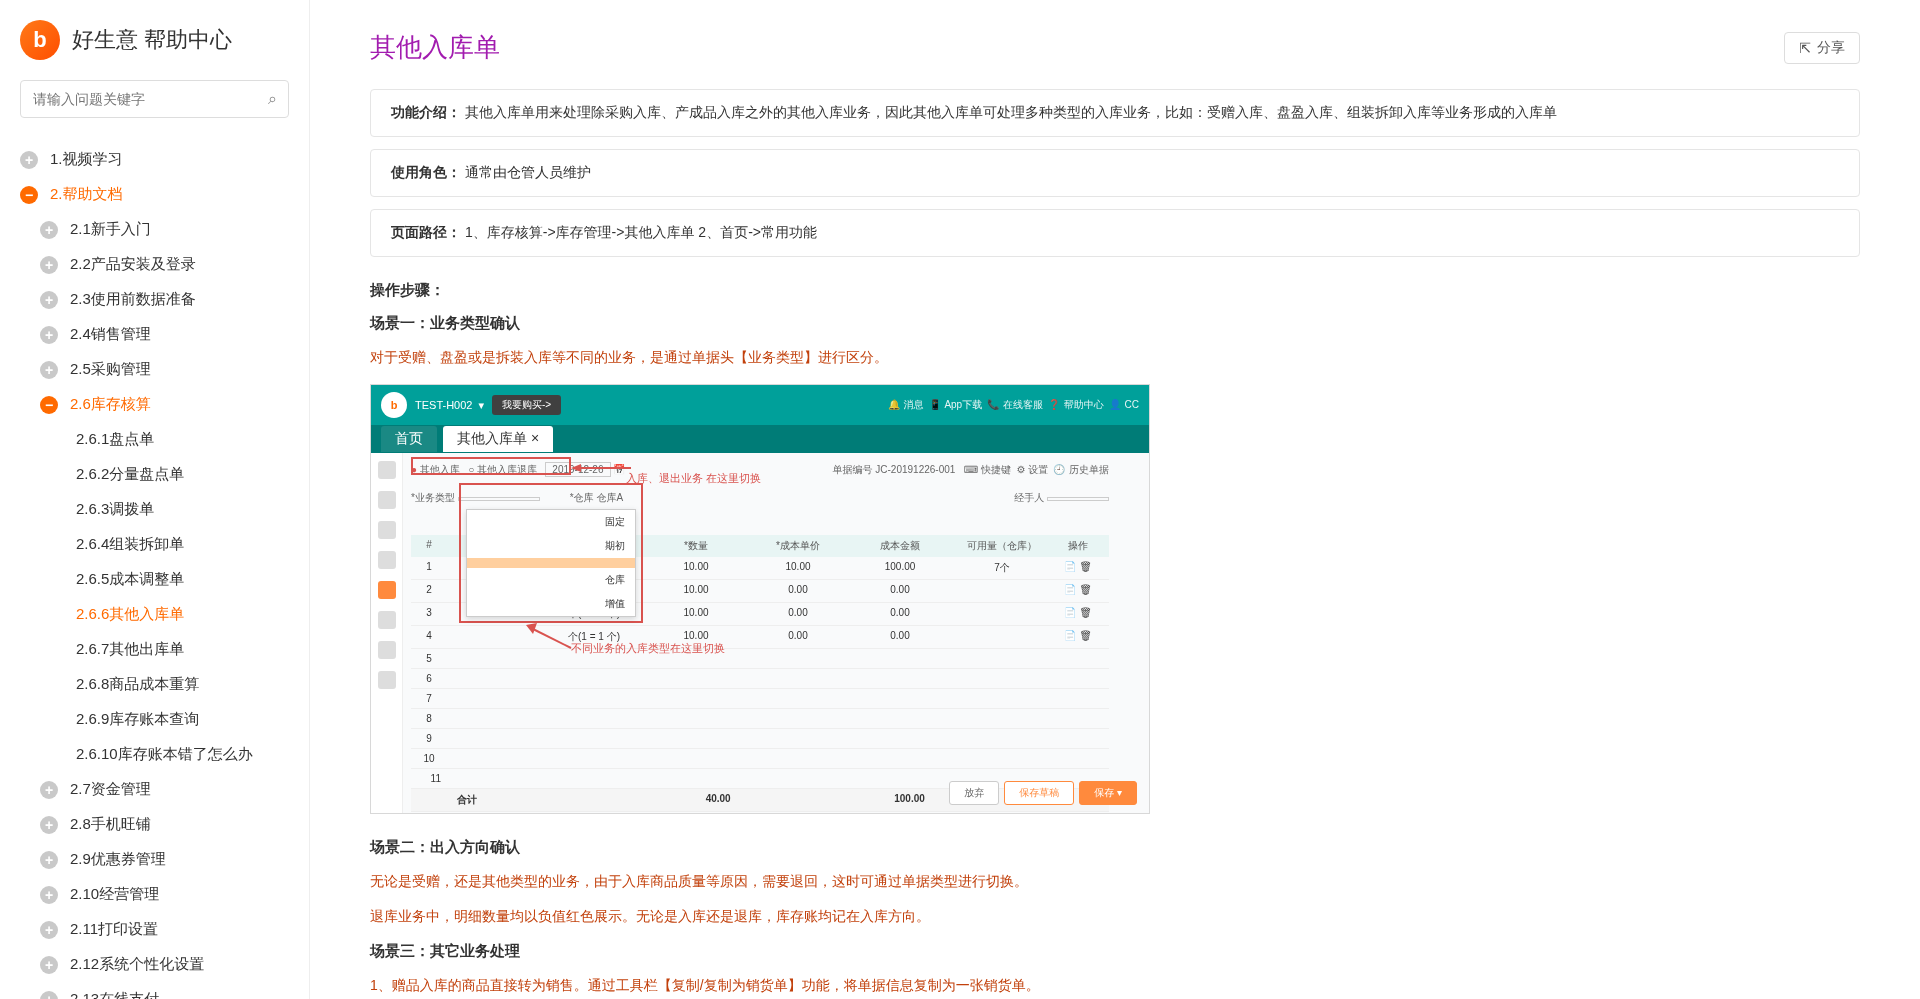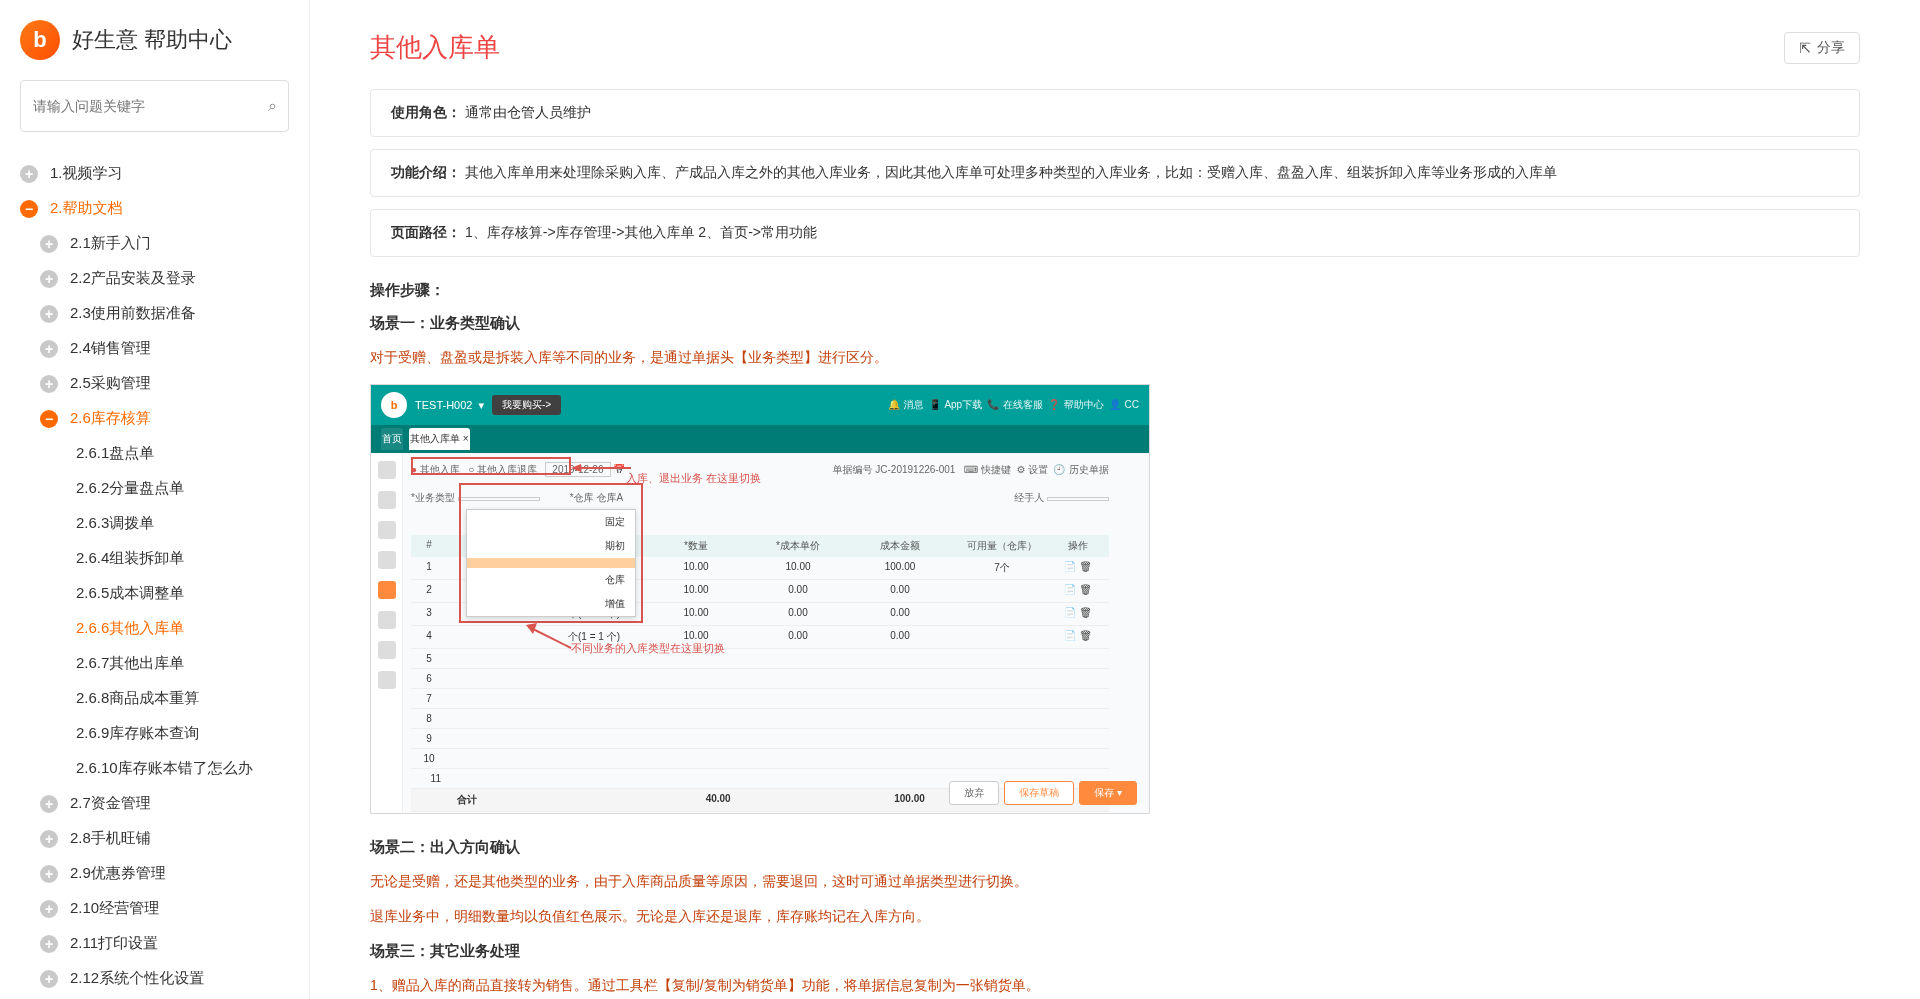--- a/index.html
+++ b/index.html
@@ -3,47 +3,47 @@
 <meta charset="utf-8">
 <style>
 * { box-sizing: border-box; margin: 0; padding: 0; }
 body { font-family: "Microsoft YaHei", "Helvetica Neue", Arial, sans-serif; font-size: 14px; color: #333; background: #fff; }
 .container { display: flex; width: 100%; height: 100vh; overflow: hidden; }
 .sidebar { width: 310px; flex-shrink: 0; border-right: 1px solid #eee; padding: 20px 0 20px 20px; overflow-y: auto; }
 .logo-row { display: flex; align-items: center; margin-bottom: 20px; padding-right: 20px; }
 .logo { width: 40px; height: 40px; border-radius: 50%; background: linear-gradient(135deg, #ff7a18, #ff4e00); color: #fff; display: flex; align-items: center; justify-content: center; font-weight: bold; font-size: 22px; margin-right: 12px; }
 .brand { font-size: 22px; font-weight: 400; color: #333; }
 .search-wrap { position: relative; margin-bottom: 24px; padding-right: 20px; }
-.search-input { width: 100%; height: 52px; border: 1px solid #ddd; border-radius: 4px; padding: 0 36px 0 12px; font-size: 14px; outline: none; }
+.search-input { width: 100%; height: 38px; border: 1px solid #ddd; border-radius: 4px; padding: 0 36px 0 12px; font-size: 14px; outline: none; }
 .search-icon { position: absolute; right: 32px; top: 50%; transform: translateY(-50%); color: #888; font-size: 16px; }
 .nav { list-style: none; }
 .nav-item { display: flex; align-items: center; padding: 8px 0; cursor: pointer; color: #333; }
 .nav-item.level-2 { padding-left: 20px; }
 .nav-item.level-3 { padding-left: 56px; }
 .nav-item.active { color: #ff6a00; }
 .nav-icon { width: 18px; height: 18px; border-radius: 50%; background: #c9c9c9; color: #fff; display: inline-flex; align-items: center; justify-content: center; font-size: 14px; line-height: 1; margin-right: 12px; flex-shrink: 0; font-weight: bold; }
 .nav-icon.minus { background: #ff6a00; }
 .nav-label { font-size: 15px; }
 .main { flex: 1; padding: 30px 60px; overflow-y: auto; background: #fff; }
 .title-row { display: flex; justify-content: space-between; align-items: center; margin-bottom: 24px; }
-.page-title { font-size: 26px; font-weight: 500; color: #ef4444; }
+.page-title { font-size: 26px; font-weight: 500; color: #a21caf; }
 .share-btn { border: 1px solid #ddd; background: #fff; padding: 6px 14px; border-radius: 4px; font-size: 14px; color: #555; cursor: pointer; display: flex; align-items: center; gap: 6px; }
 .info-box { border: 1px solid #e5e5e5; border-radius: 4px; padding: 14px 20px; margin-bottom: 12px; font-size: 14px; background: #fff; }
 .info-label { font-weight: 600; margin-right: 4px; }
 .content-section { margin-top: 24px; }
 .step-title { font-size: 15px; font-weight: 600; margin-bottom: 14px; }
 .scene-title { font-size: 15px; font-weight: 600; margin: 12px 0; }
 .para { font-size: 14px; line-height: 1.8; margin-bottom: 10px; color: #c2410c; }
 .screenshot-placeholder { width: 780px; max-width: 100%; height: 430px; border: 1px solid #d8d8d8; background: #f9fafb; margin: 14px 0 24px 0; position: relative; overflow: hidden; }
 .sp-topbar { height: 40px; background: #00a09a; width: 100%; display: flex; align-items: center; padding: 0 10px; color: #fff; font-size: 11px; }
 .sp-topbar .sp-logo { width: 26px; height: 26px; border-radius: 50%; background: #fff; color: #ff6a00; display: flex; align-items: center; justify-content: center; font-weight: bold; margin-right: 8px; }
 .sp-topbar .sp-spacer { flex: 1; }
 .sp-topbar .sp-btn { background: #404040; padding: 3px 10px; border-radius: 3px; margin-left: 8px; font-size: 10px; }
 .sp-tabs { height: 28px; background: #007c77; display: flex; align-items: center; padding: 0 10px; gap: 6px; }
-.sp-tab { background: rgba(255,255,255,0.1); color: #fff; font-size: 10px; padding: 4px 1px; border-radius: 3px 3px 0 0; }
+.sp-tab { background: rgba(255,255,255,0.1); color: #fff; font-size: 14px; padding: 4px 14px; border-radius: 3px 3px 0 0; }
 .sp-tab.active { background: #fff; color: #333; }
 .sp-body { padding: 10px 40px; position: relative; }
 .sp-leftnav { position: absolute; left: 0; top: 0; bottom: 0; width: 32px; background: #fff; border-right: 1px solid #eee; display: flex; flex-direction: column; align-items: center; padding-top: 8px; gap: 12px; }
 .sp-leftnav-icon { width: 18px; height: 18px; background: #ddd; border-radius: 3px; }
 .sp-leftnav-icon.active { background: #ff8a3d; }
 .sp-annotation { color: #d9534f; font-size: 11px; position: absolute; }
 .sp-table { width: 100%; margin-top: 30px; font-size: 10px; }
 .sp-table-header { background: #e8f5f4; display: flex; padding: 4px 6px; color: #555; }
 .sp-table-header span, .sp-table-row span { flex: 1; text-align: center; }
 .sp-table-row { display: flex; padding: 4px 6px; border-bottom: 1px solid #eee; }
@@ -168,24 +168,24 @@
   <main class="main">
     <div class="title-row">
       <h1 class="page-title">其他入库单</h1>
       <button class="share-btn">
         <span>⇱</span>
         <span>分享</span>
       </button>
     </div>
 
     <div class="info-box">
+      <span class="info-label">功能介绍：</span><span>其他入库单用来处理除采购入库、产成品入库之外的其他入库业务，因此其他入库单可处理多种类型的入库业务，比如：受赠入库、盘盈入库、组装拆卸入库等业务形成的入库单</span>
+    </div>
+    <div class="info-box">
       <span class="info-label">使用角色：</span><span>通常由仓管人员维护</span>
-    </div>
-    <div class="info-box">
-      <span class="info-label">功能介绍：</span><span>其他入库单用来处理除采购入库、产成品入库之外的其他入库业务，因此其他入库单可处理多种类型的入库业务，比如：受赠入库、盘盈入库、组装拆卸入库等业务形成的入库单</span>
     </div>
     <div class="info-box">
       <span class="info-label">页面路径：</span><span>1、库存核算-&gt;库存管理-&gt;其他入库单 2、首页-&gt;常用功能</span>
     </div>
 
     <div class="content-section">
       <div class="step-title">操作步骤：</div>
       <div class="scene-title">场景一：业务类型确认</div>
       <p class="para">对于受赠、盘盈或是拆装入库等不同的业务，是通过单据头【业务类型】进行区分。</p>
 

